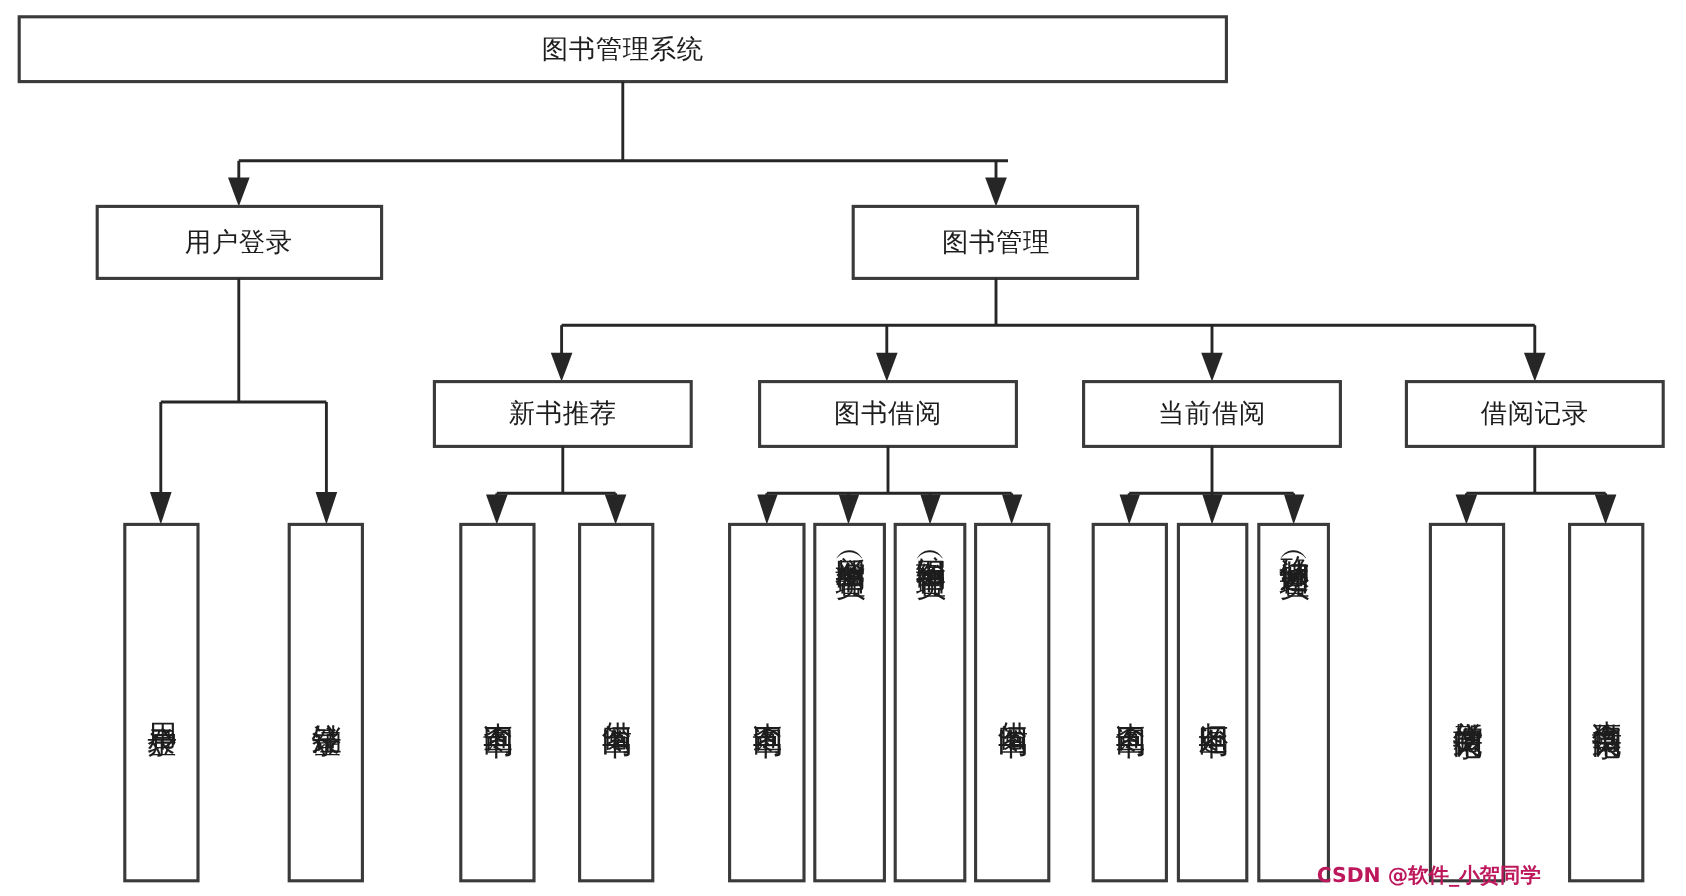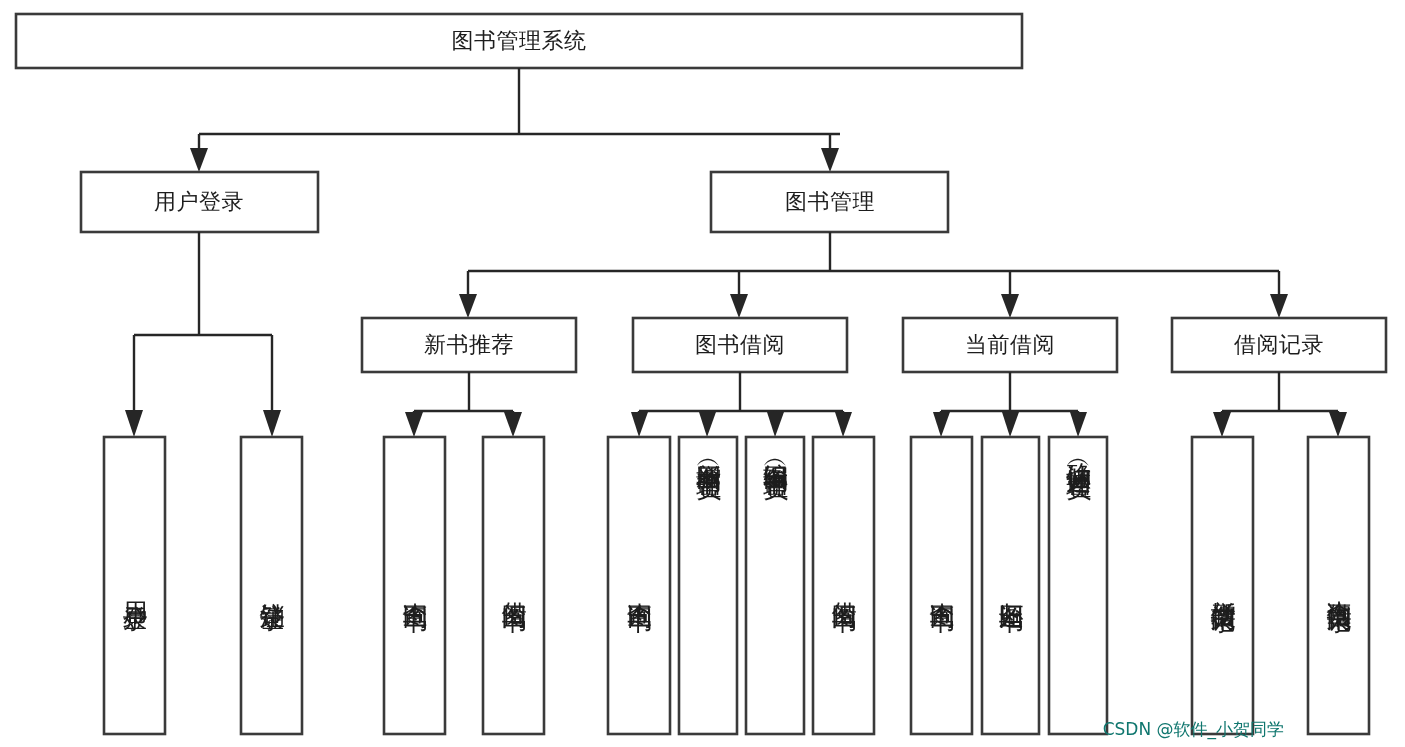--- a/index.html
+++ b/index.html
@@ -74,23 +74,24 @@
     color: #1d1d1d;
     white-space: nowrap;
     letter-spacing: 2px;
   }
   .watermark {
     position: absolute;
     right: 12px;
     bottom: 6px;
     font-family: "DejaVu Sans", "Liberation Sans", sans-serif;
     font-size: 17px;
-    color: #0f766e;
+    color: #be185d;
     white-space: nowrap;
     user-select: none;
+    font-weight: bold;
   }
 </style>
 </head>
 <body>
 
 <div id="diagram-root">
 
   <svg id="flow-svg" viewBox="0 0 1405 747">
 
     <g>

